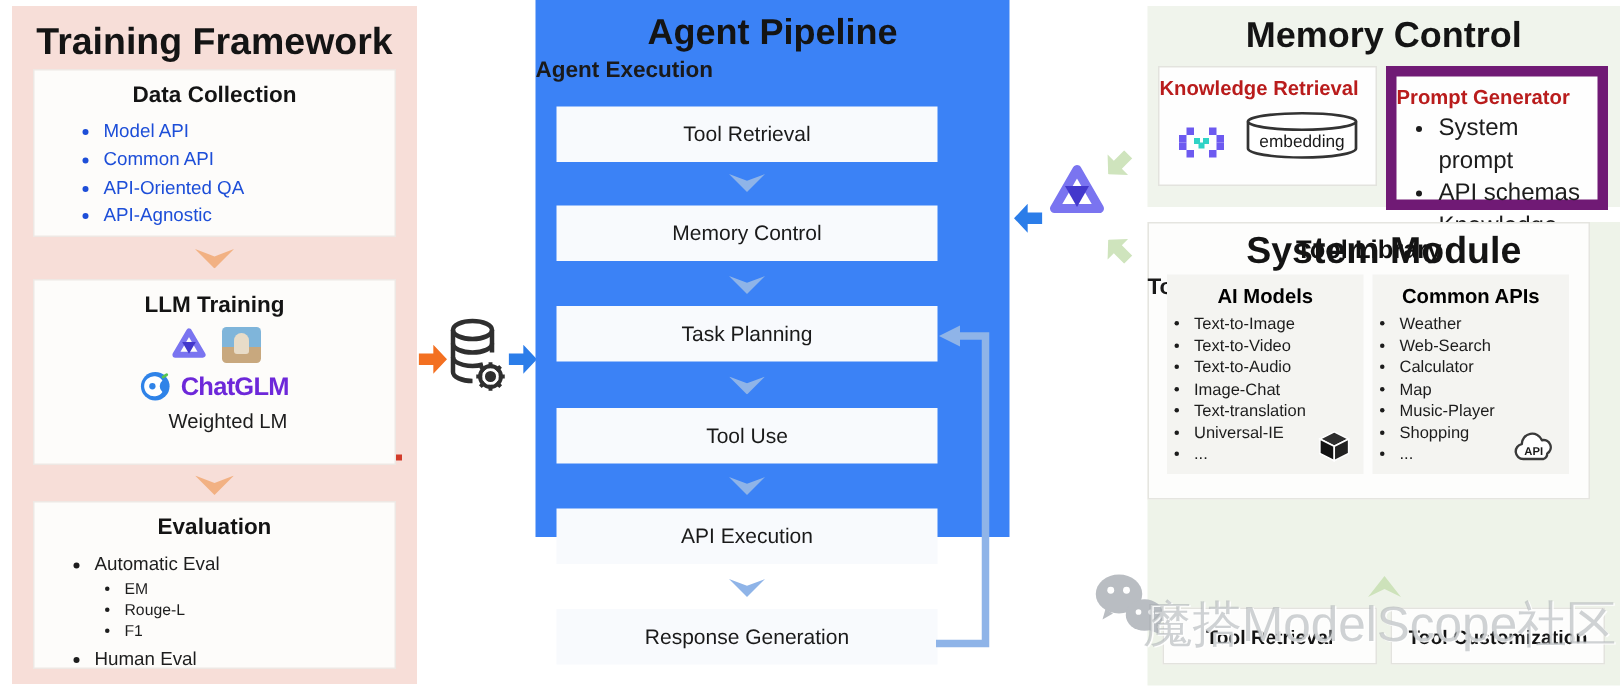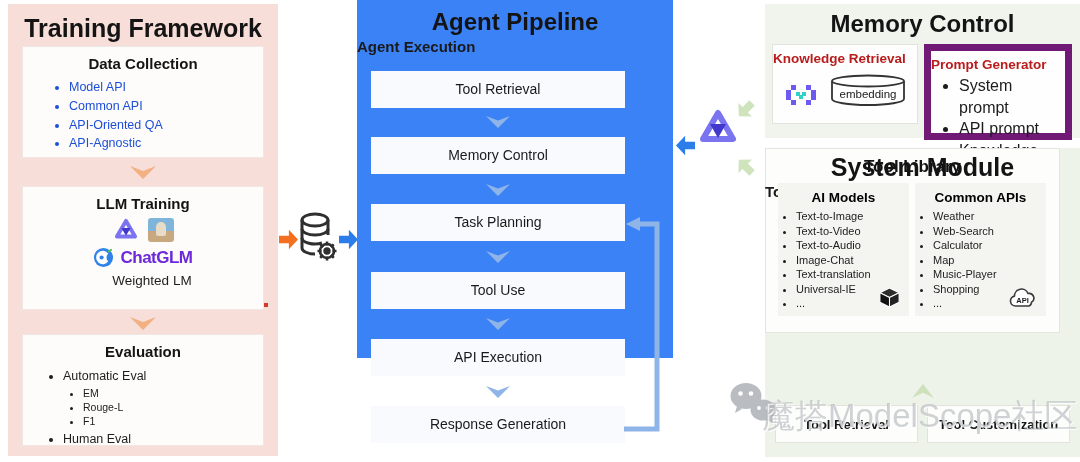--- a/index.html
+++ b/index.html
@@ -237,21 +237,21 @@
           <ellipse cx="39" cy="7" rx="36" ry="5.5" fill="#ffffff" stroke="#333333" stroke-width="1.8"></ellipse>
           <text x="39" y="24" text-anchor="middle" font-size="11.5" fill="#1a1a1a">embedding</text>
         </svg>
       </div>
     </div>
 
     <div class="box-pg" style="position:absolute;">
       <h4>Prompt Generator</h4>
       <ul class="pg-list">
           <li>System prompt</li>
-          <li>API prompt</li>
+          <li>API schemas</li>
           <li>Knowledge</li>
           <li>...</li>
         </ul>
     </div>
   </div>
 
   <div class="panel panel-sys">
     <div class="big-title sm-title">System Module</div>
     <div class="sub-title sm-sub">Tool Use</div>
 

